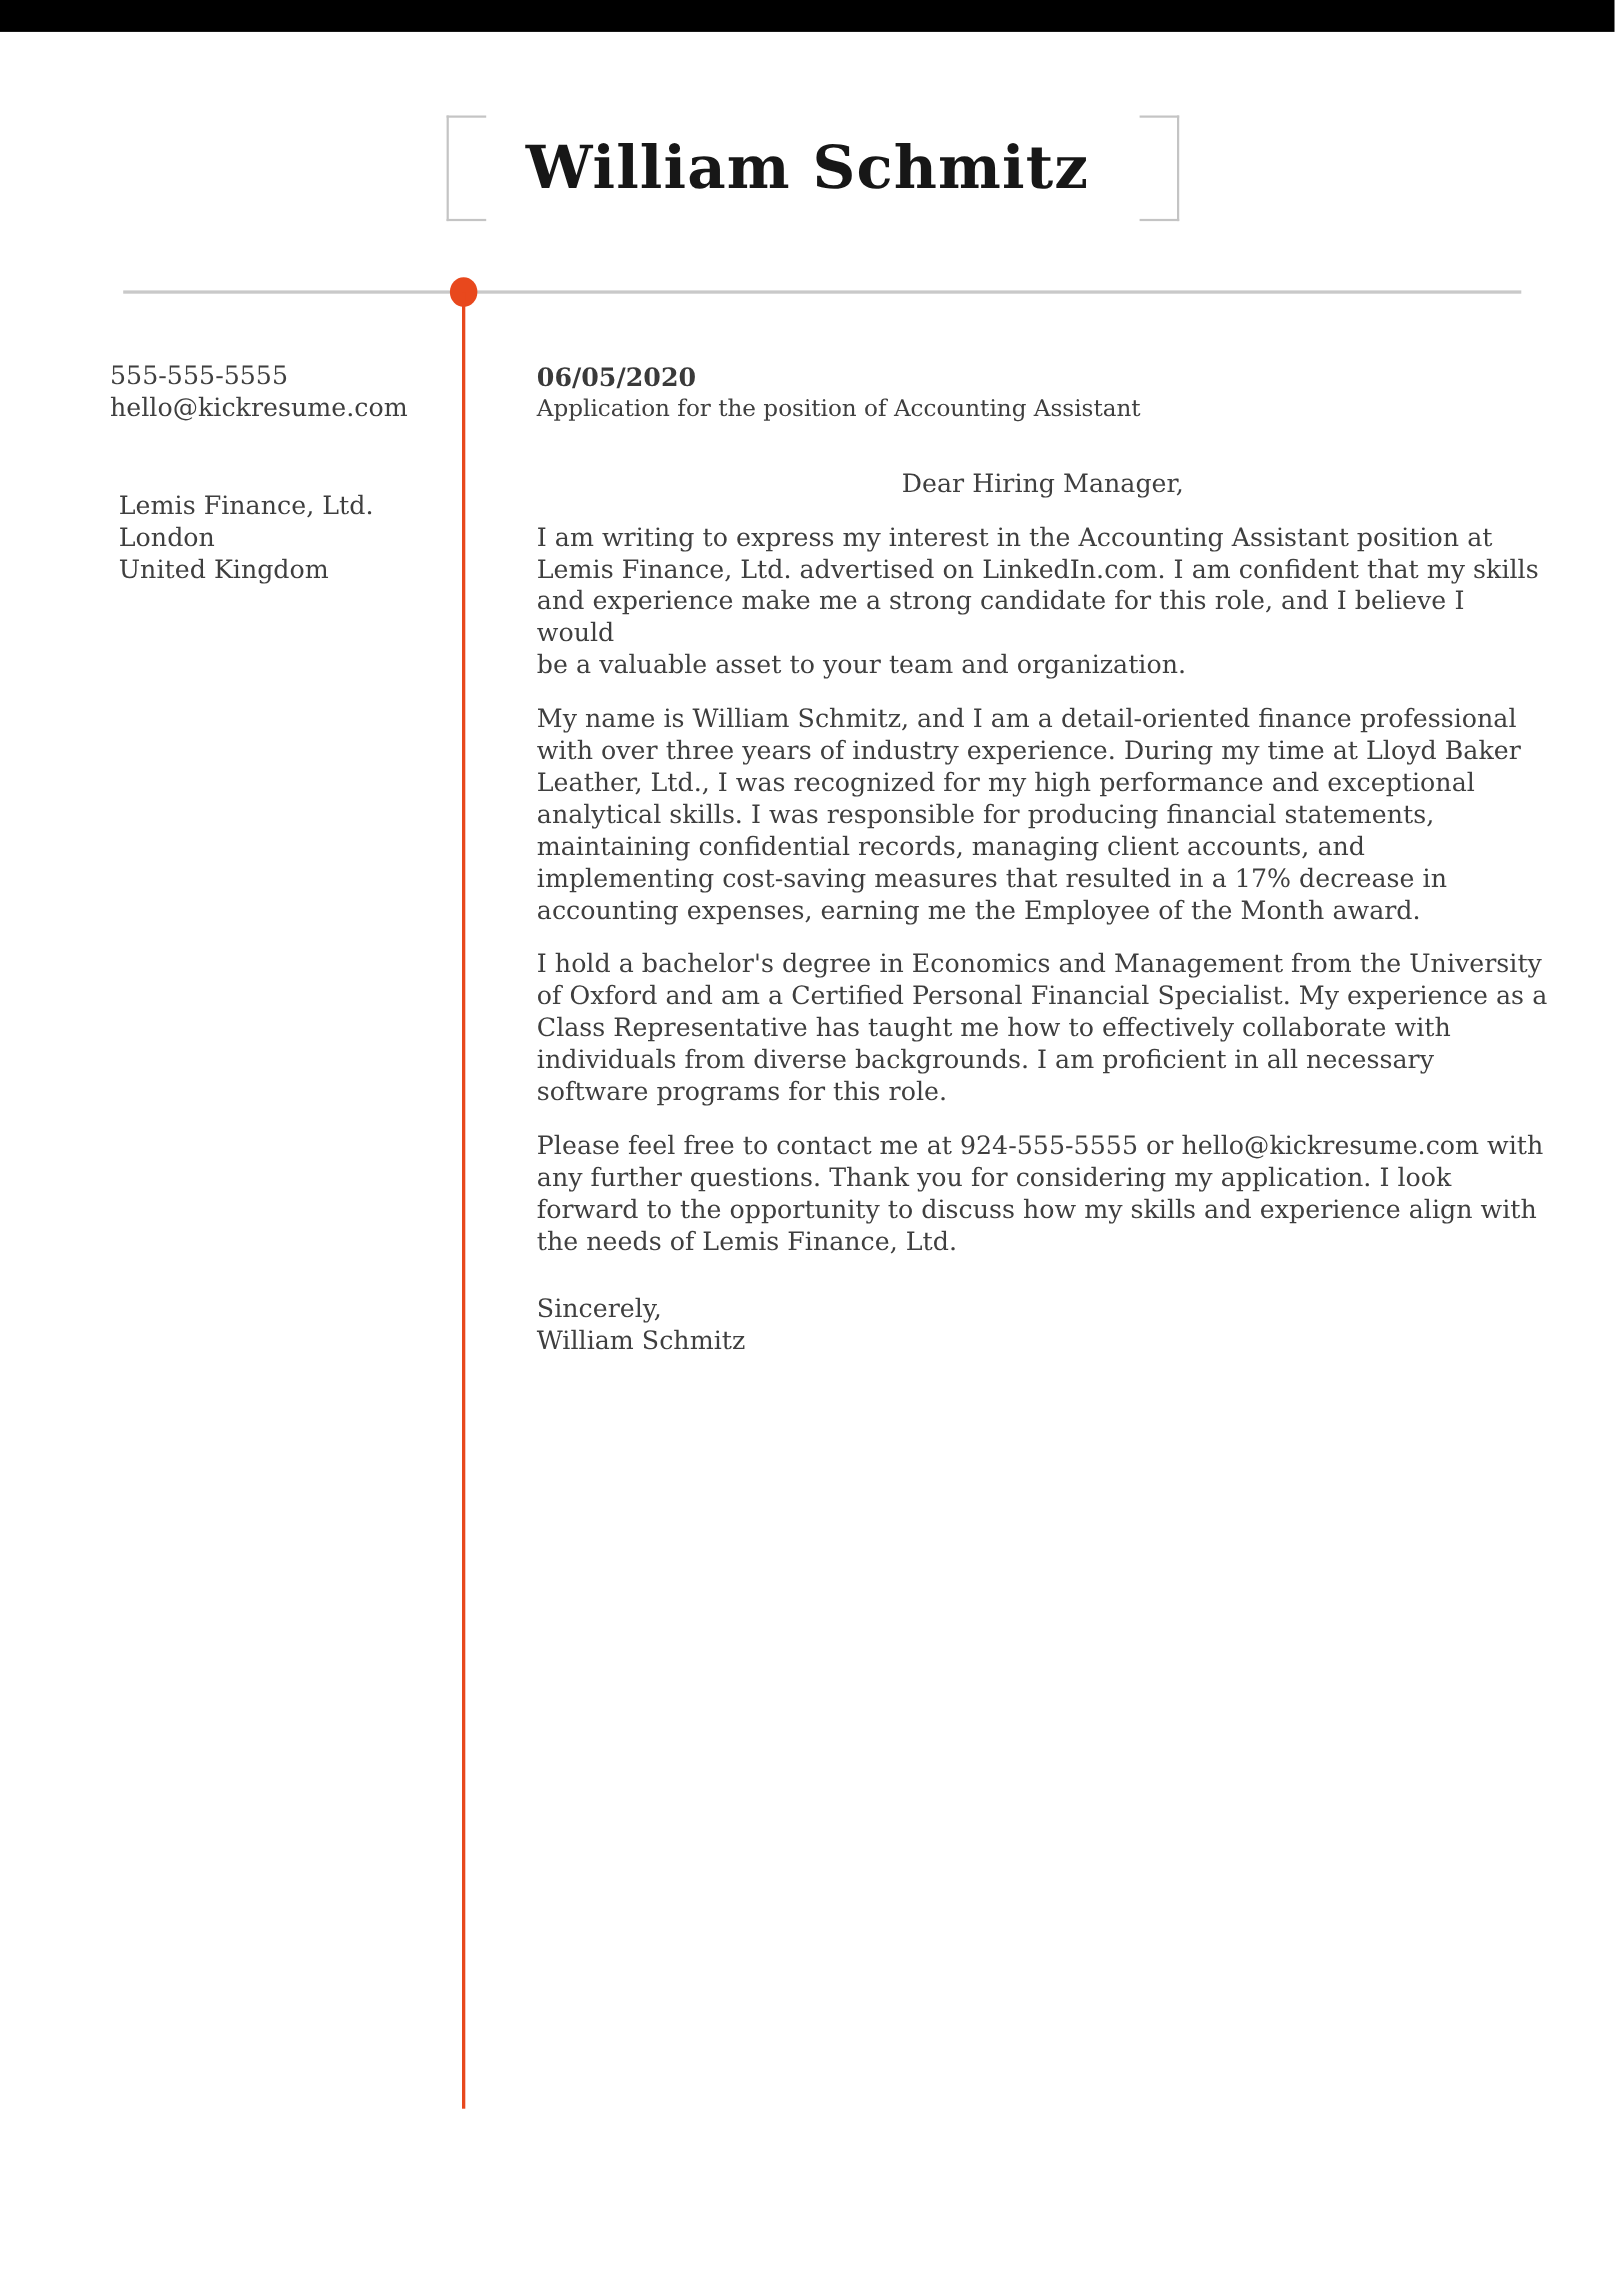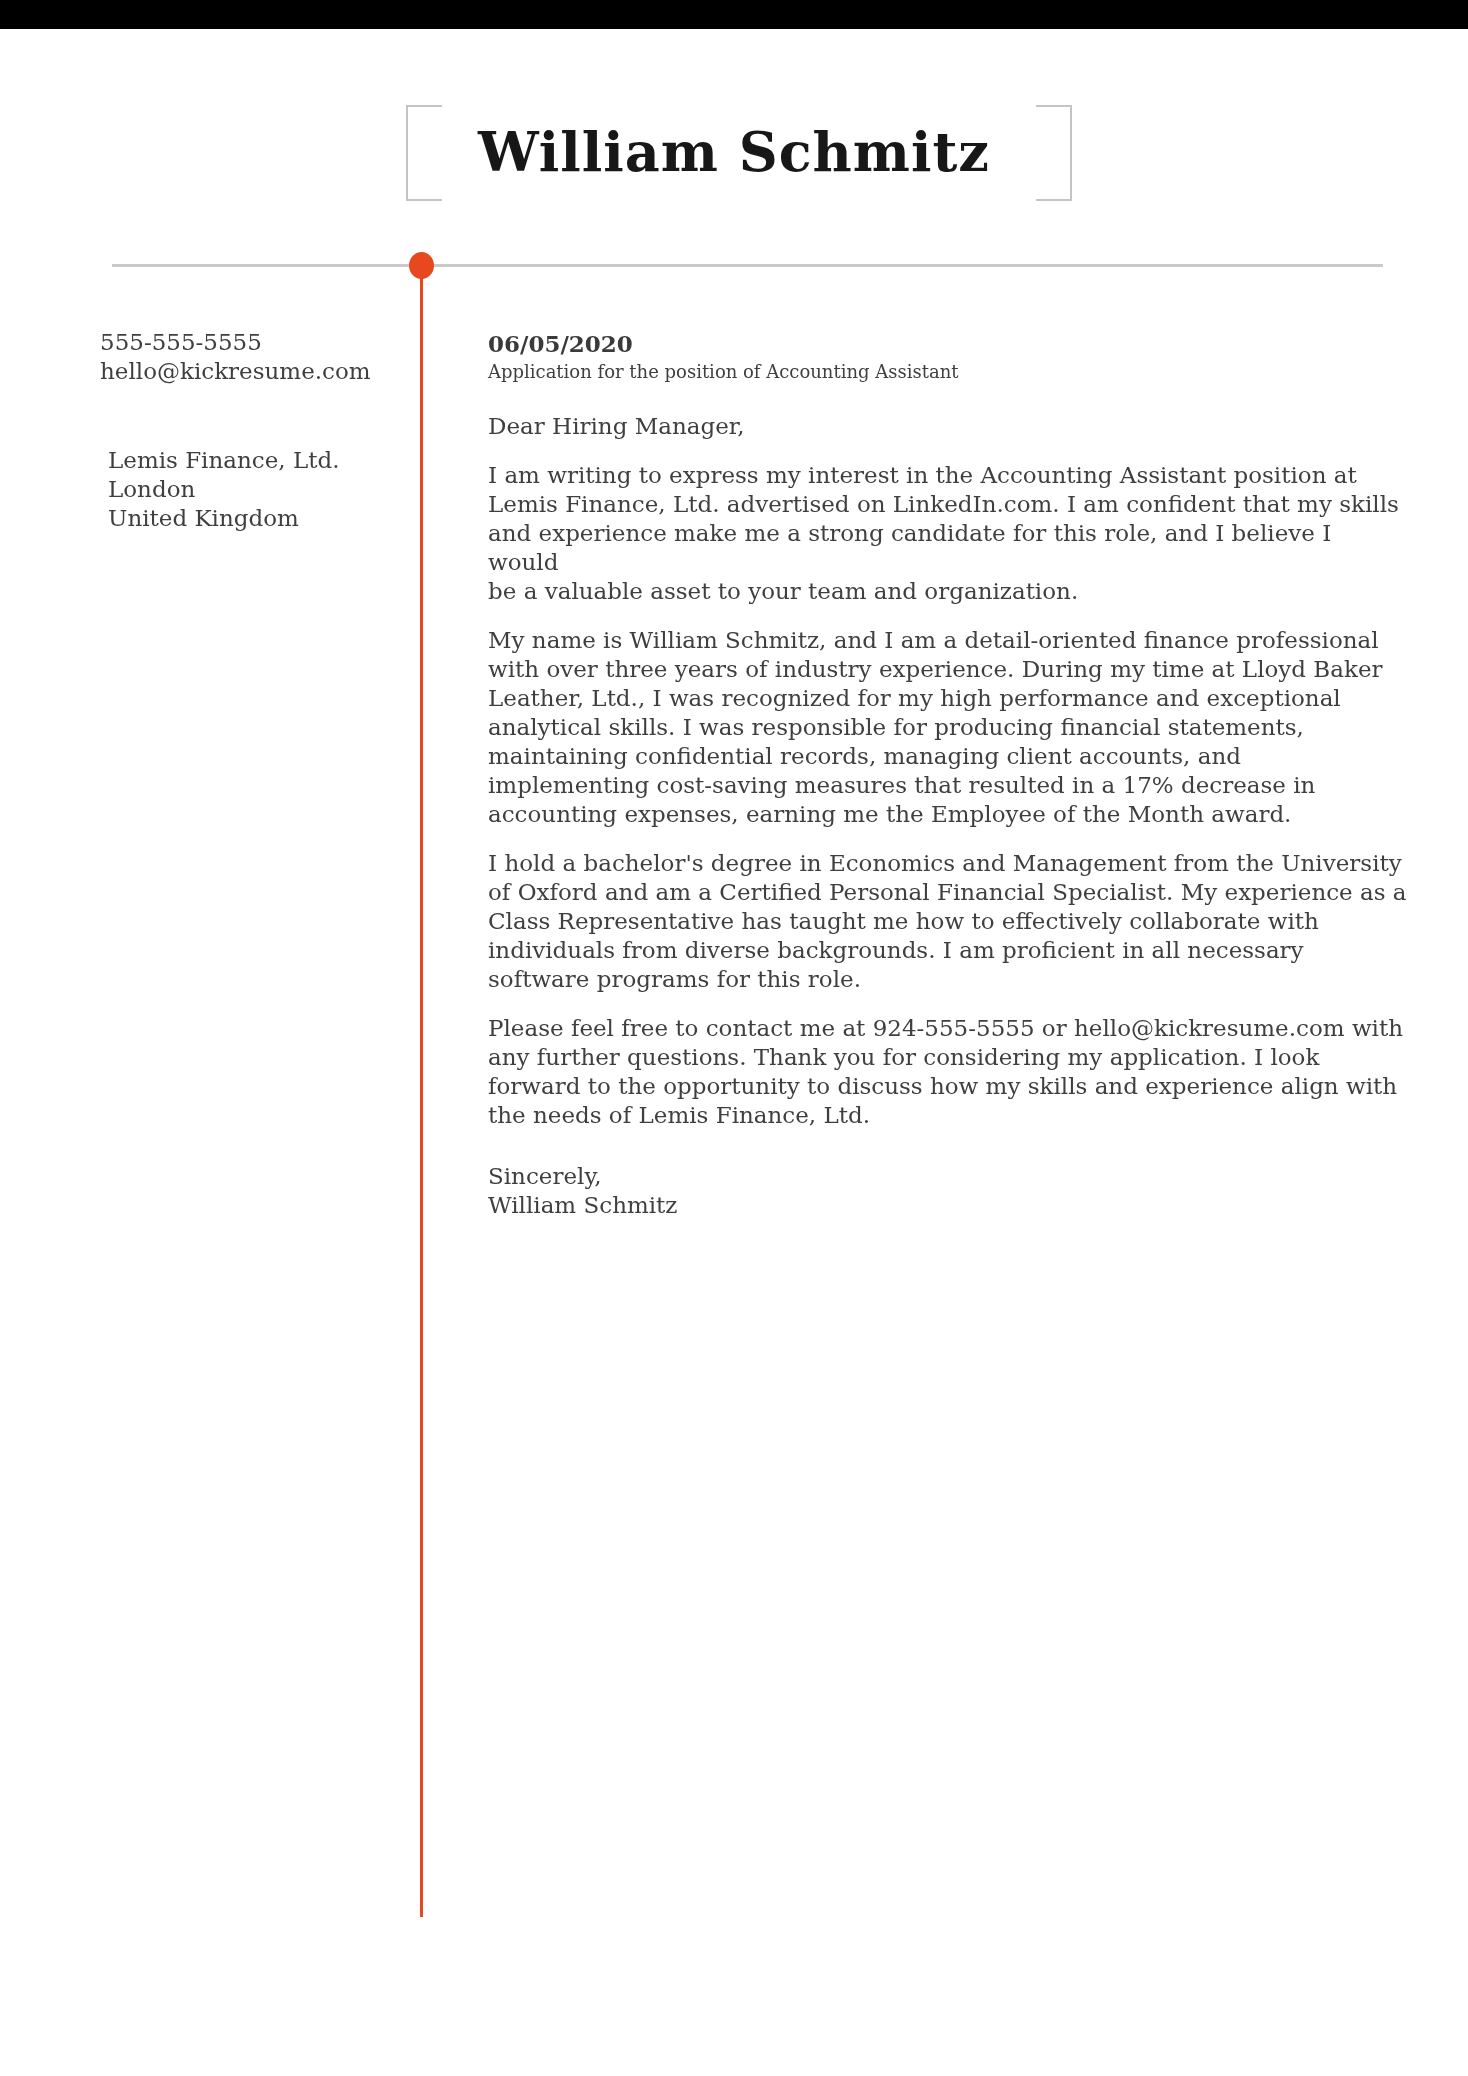--- a/index.html
+++ b/index.html
@@ -85,25 +85,25 @@
     top: 330px;
     width: 920px;
   }
   .letter .date {
     font-weight: bold;
     font-size: 23px;
     line-height: 27px;
     color: #3a3a3a;
   }
   .letter .subject {
-    font-size: 18px;
+    font-size: 21px;
     line-height: 29px;
     color: #3f3f3f;
   }
-  .letter .salutation { margin-top: 26px; }
+  .letter .salutation { margin-top: 40px; text-align: center; }
   .para { margin-top: 20px; }
   .closing-block { margin-top: 32px; }
 </style>
 </head>
 <body>
 
 <div class="page">
 
   <div class="topbar"></div>
 

